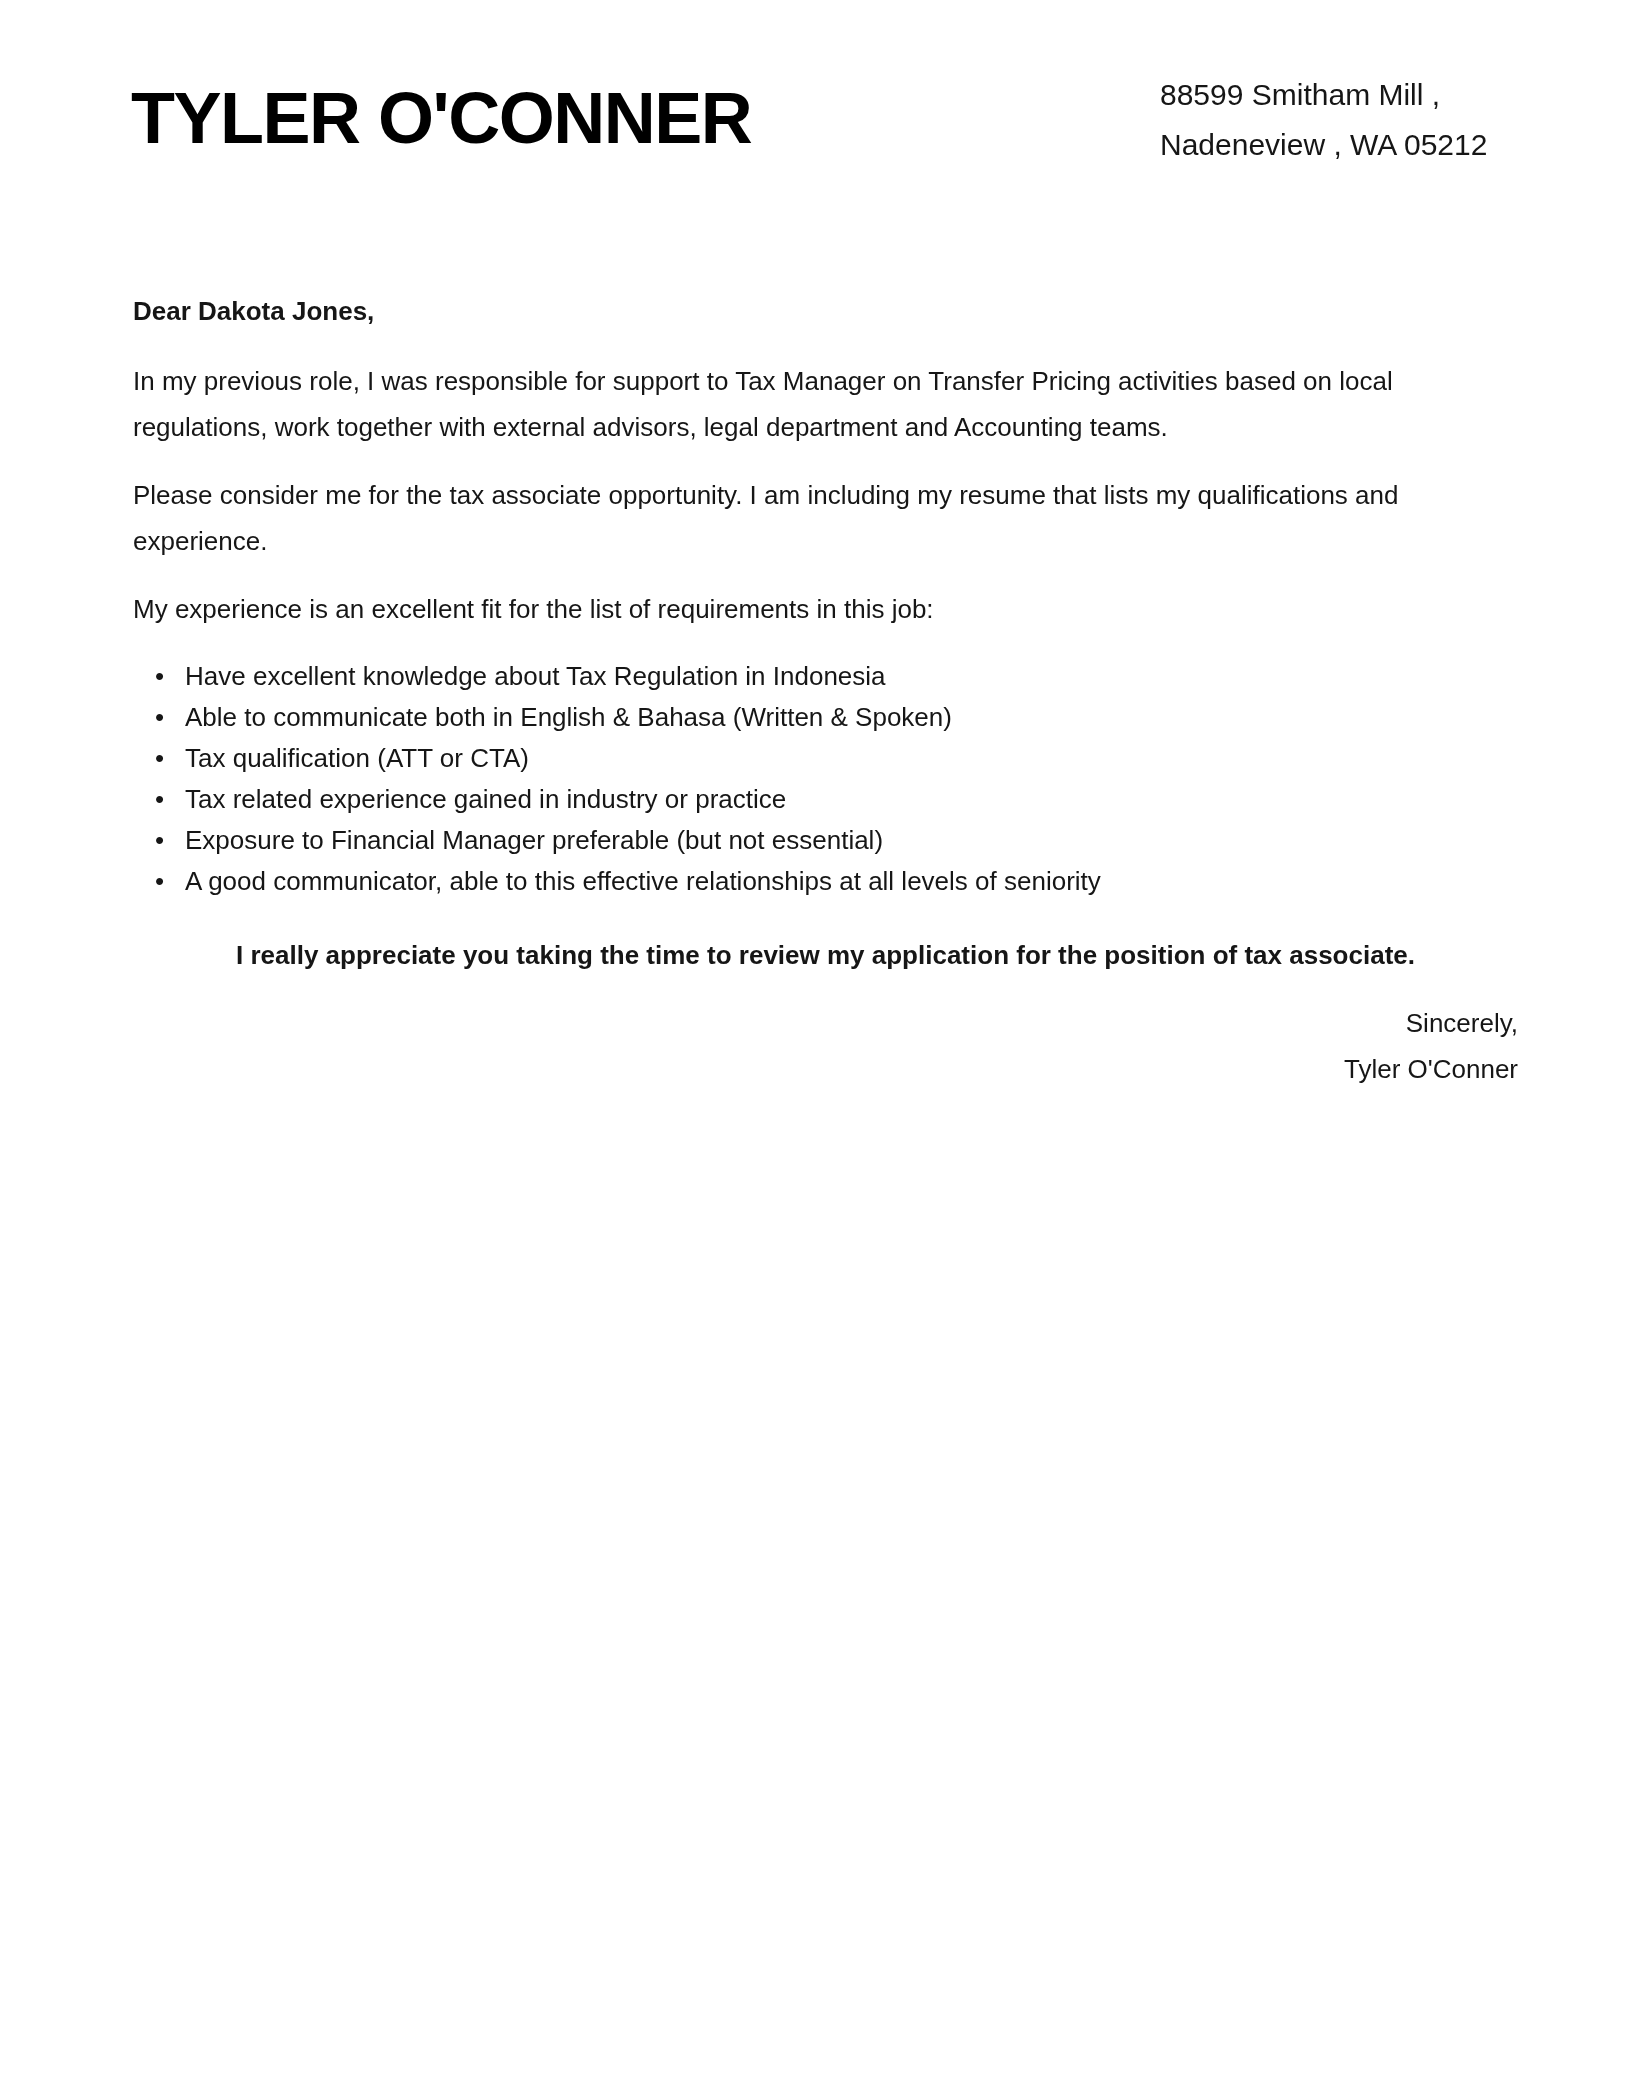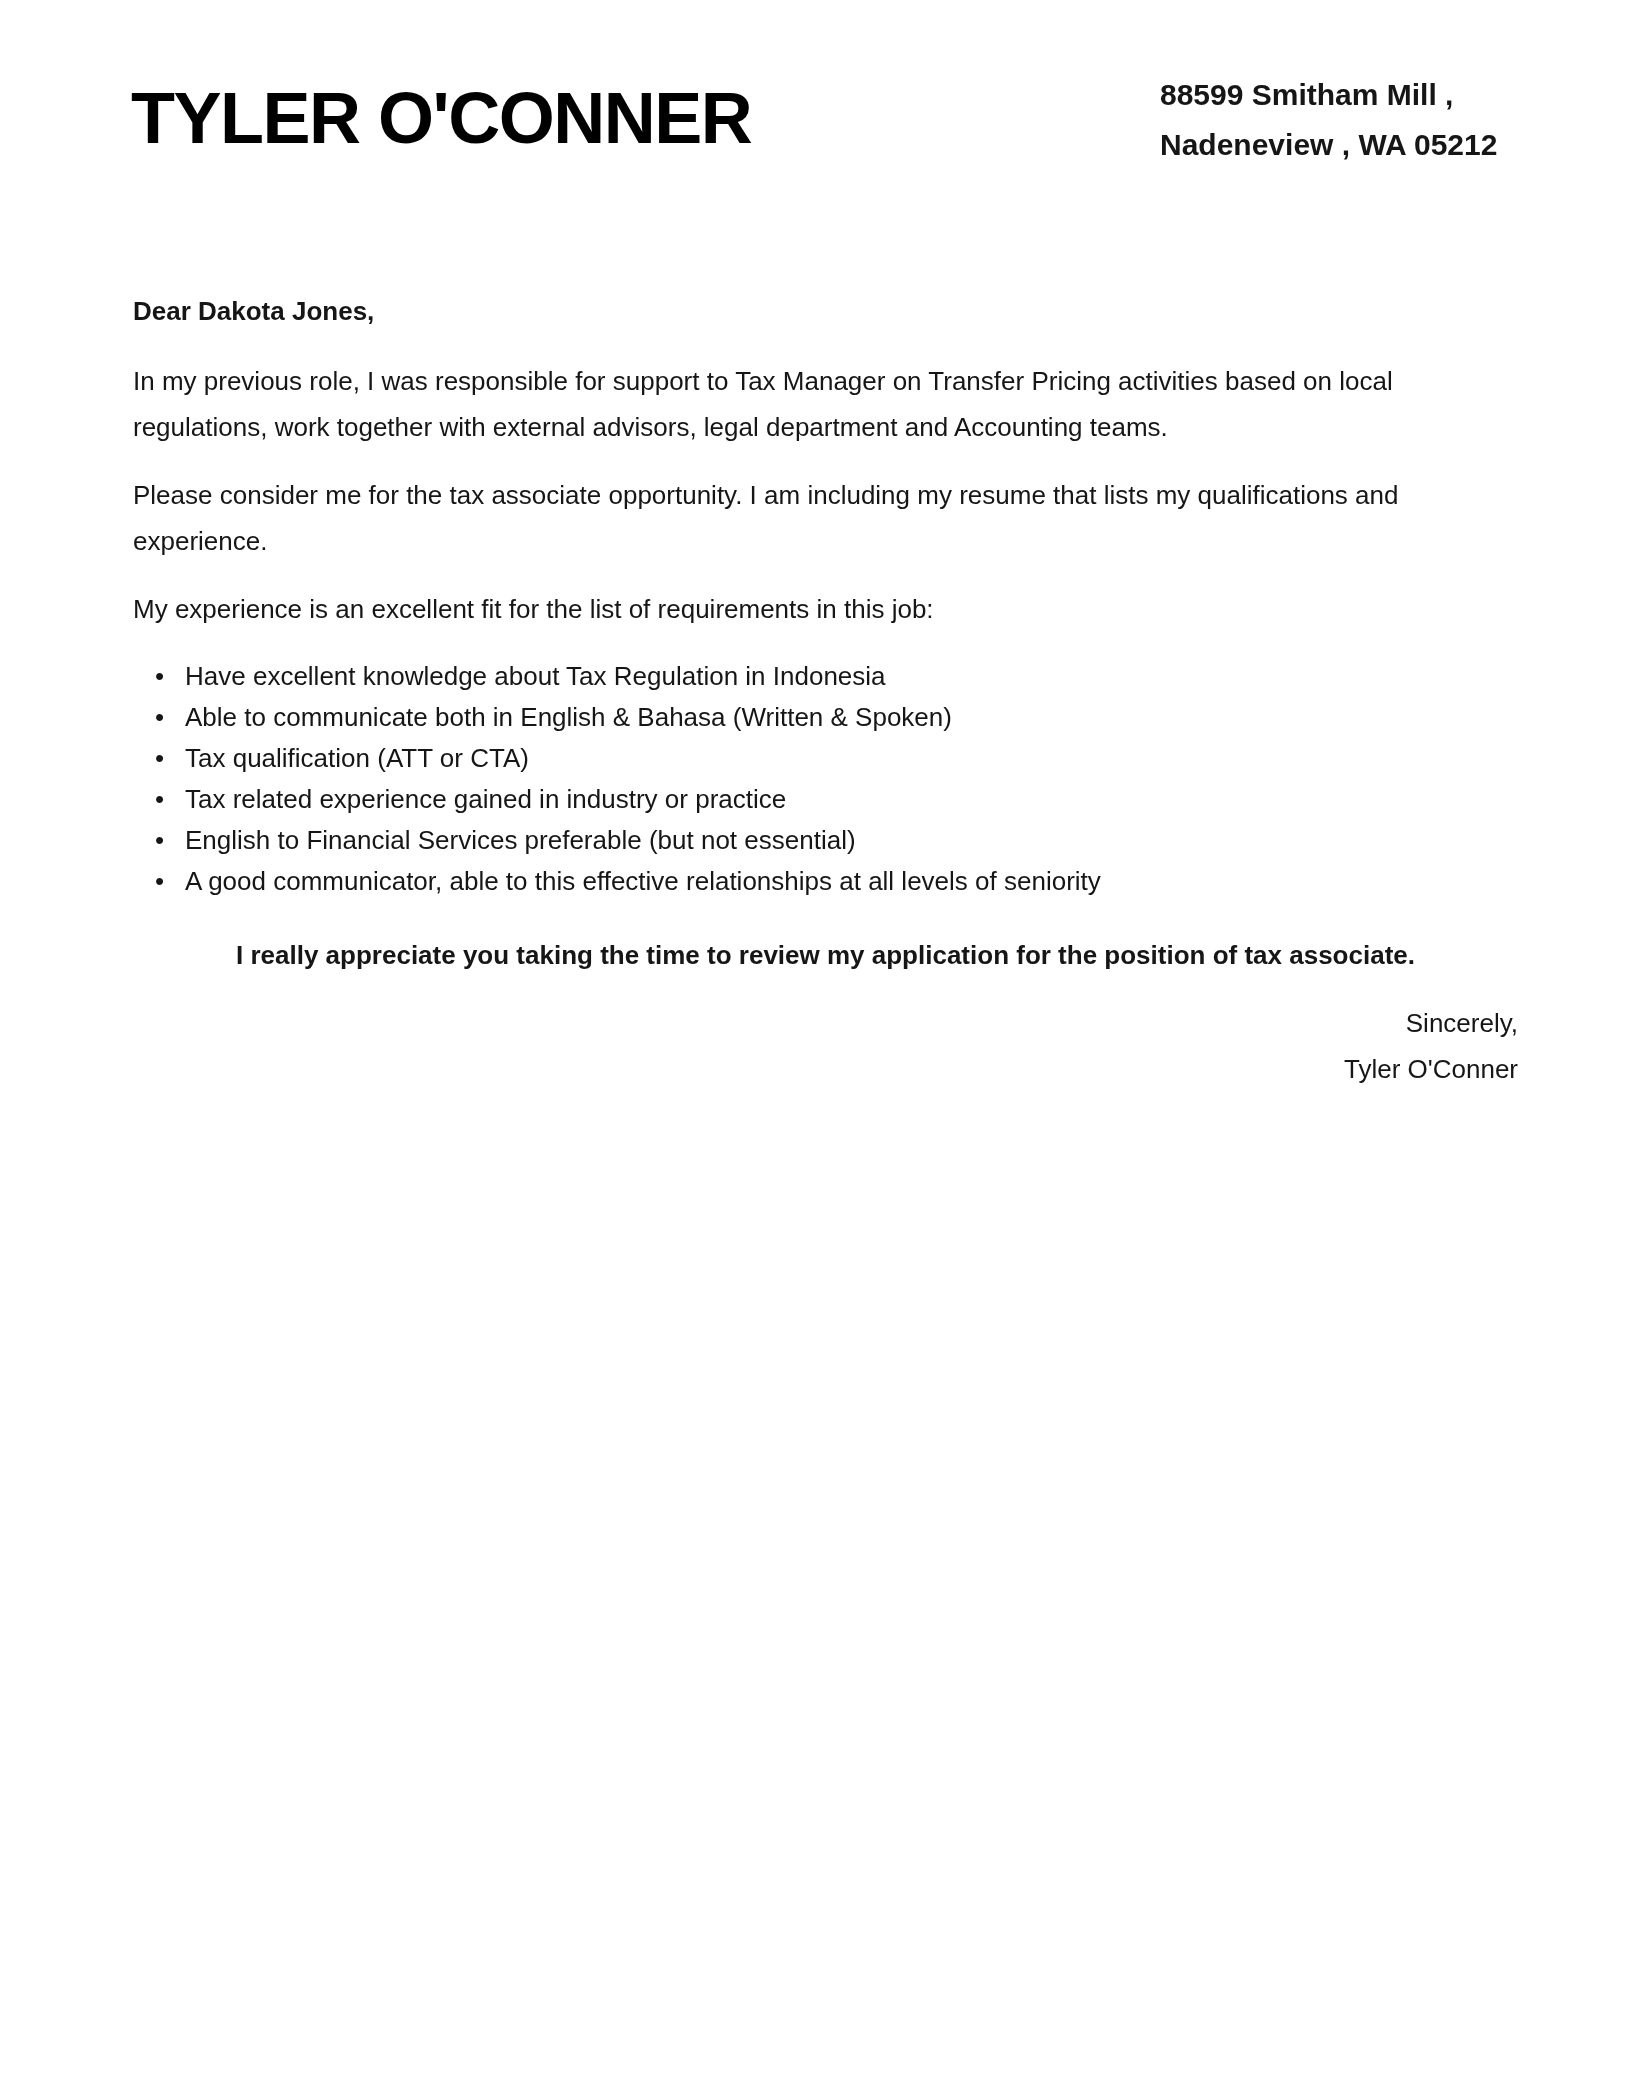--- a/index.html
+++ b/index.html
@@ -27,21 +27,21 @@
     letter-spacing: -1.5px;
     color: #000000;
     white-space: nowrap;
   }
   .address {
     position: absolute;
     left: 1160px;
     top: 70px;
     font-size: 30px;
     line-height: 50px;
-    font-weight: 700;
+    font-weight: 400;
     color: #161616;
   }
   .letter-body {
     position: absolute;
     left: 133px;
     top: 288px;
     width: 1385px;
     font-size: 26px;
     line-height: 46px;
     color: #161616;
@@ -99,21 +99,21 @@
 
     <p>Please consider me for the tax associate opportunity. I am including my resume that lists my qualifications and experience.</p>
 
     <p>My experience is an excellent fit for the list of requirements in this job:</p>
 
     <ul class="reqs">
       <li>Have excellent knowledge about Tax Regulation in Indonesia</li>
       <li>Able to communicate both in English &amp; Bahasa (Written &amp; Spoken)</li>
       <li>Tax qualification (ATT or CTA)</li>
       <li>Tax related experience gained in industry or practice</li>
-      <li>English to Financial Services preferable (but not essential)</li>
+      <li>Exposure to Financial Manager preferable (but not essential)</li>
       <li>A good communicator, able to this effective relationships at all levels of seniority</li>
     </ul>
 
     <p class="closing">I really appreciate you taking the time to review my application for the position of tax associate.</p>
 
     <p class="signoff">
       <span>Sincerely,</span>
       <span>Tyler O'Conner</span>
     </p>
 

